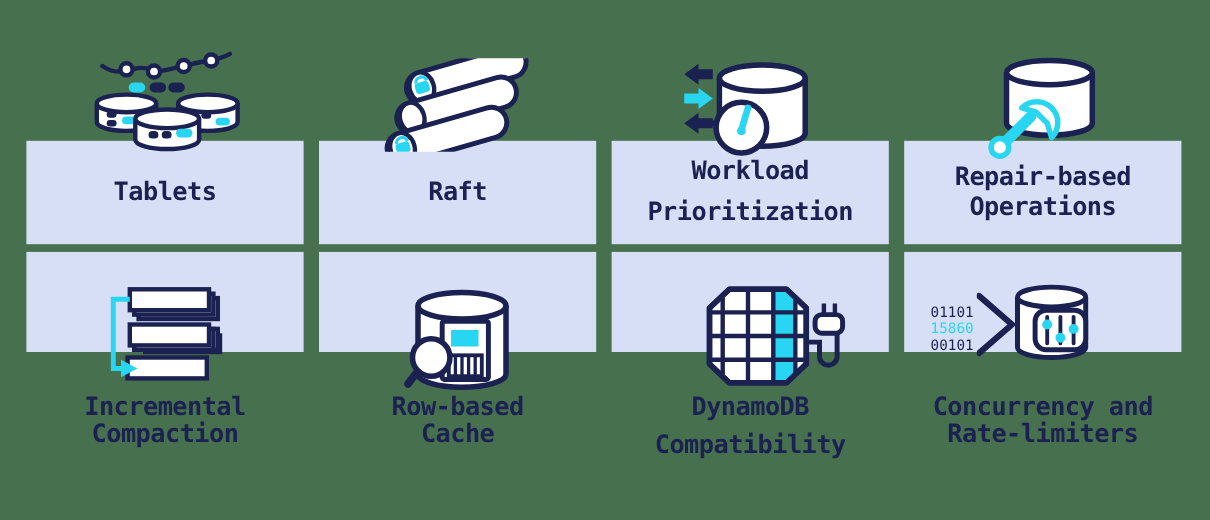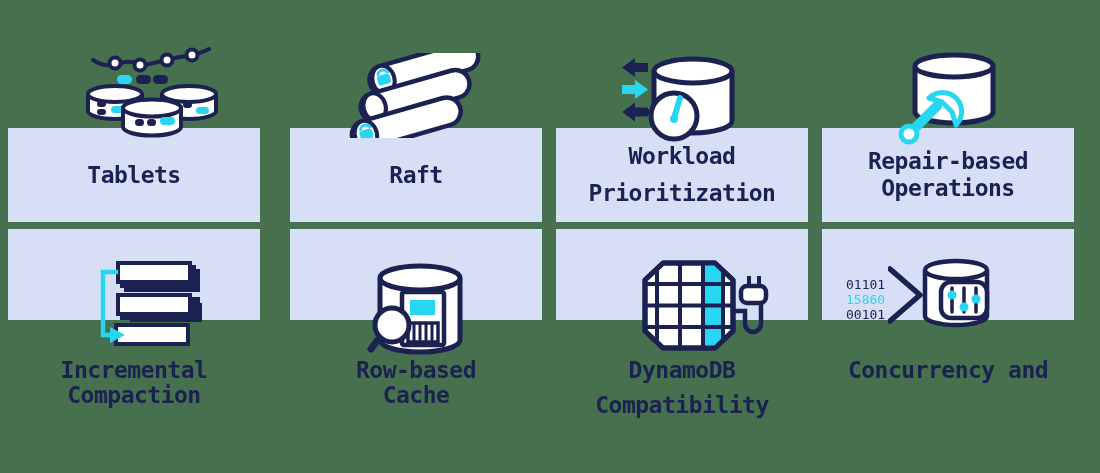--- a/index.html
+++ b/index.html
@@ -13,21 +13,21 @@
   body{background:var(--page-bg);font-family:"DejaVu Sans Mono","Liberation Mono",monospace;}
   #stage{position:relative;width:1100px;height:473px;background:var(--page-bg);overflow:hidden;}
 
   .card{
     position:absolute;width:252px;background:var(--card-bg);
     display:flex;flex-direction:column;align-items:center;justify-content:center;
     z-index:1;
   }
   .r1{top:128px;height:94px;}
   .r2{top:229px;height:91px;}
-  .c0{left:8px;} .c1{left:290px;} .c2{left:556px;gap:10px;} .c3{left:822px;justify-content:center;}
+  .c0{left:24px;} .c1{left:290px;} .c2{left:556px;gap:10px;} .c3{left:822px;justify-content:center;}
 
   .lline{
     font-weight:700;font-size:23px;line-height:27px;letter-spacing:-0.5px;
     color:var(--navy);text-align:center;white-space:nowrap;
   }
   .blabel{
     position:absolute;top:358px;width:252px;z-index:2;
     display:flex;flex-direction:column;align-items:center;
   }
   .blabel .lline{line-height:25px;}
@@ -84,20 +84,21 @@
   <div class="blabel c1">
     <div class="lline">Row-based</div>
     <div class="lline">Cache</div>
   </div>
   <div class="blabel c2">
     <div class="lline">DynamoDB</div>
     <div class="lline">Compatibility</div>
   </div>
   <div class="blabel c3">
     <div class="lline">Concurrency and</div>
+    <div class="lline">Rate-limiters</div>
   </div>
 
   <svg class="icon" style="left:77px;top:44px;" width="150" height="97" viewBox="0 0 150 97">
     <path class="Cn F0" stroke-width="4" stroke-linecap="round" d="M16,16 C28,24 36,21 48,18 C58,16 62,22 72,20 C82,18 88,16 98,14 C110,11 120,12 132,5"></path>
     <circle class="Cn Fw" stroke-width="4" cx="38" cy="19" r="5.5"></circle>
     <circle class="Cn Fw" stroke-width="4" cx="63" cy="21" r="5.5"></circle>
     <circle class="Cn Fw" stroke-width="4" cx="90" cy="16" r="5.5"></circle>
     <circle class="Cn Fw" stroke-width="4" cx="115" cy="11" r="5.5"></circle>
     <rect class="Fc" x="40" y="31" width="15" height="9" rx="4.5"></rect>
     <rect class="Fn" x="59" y="31" width="15" height="9" rx="4.5"></rect>

